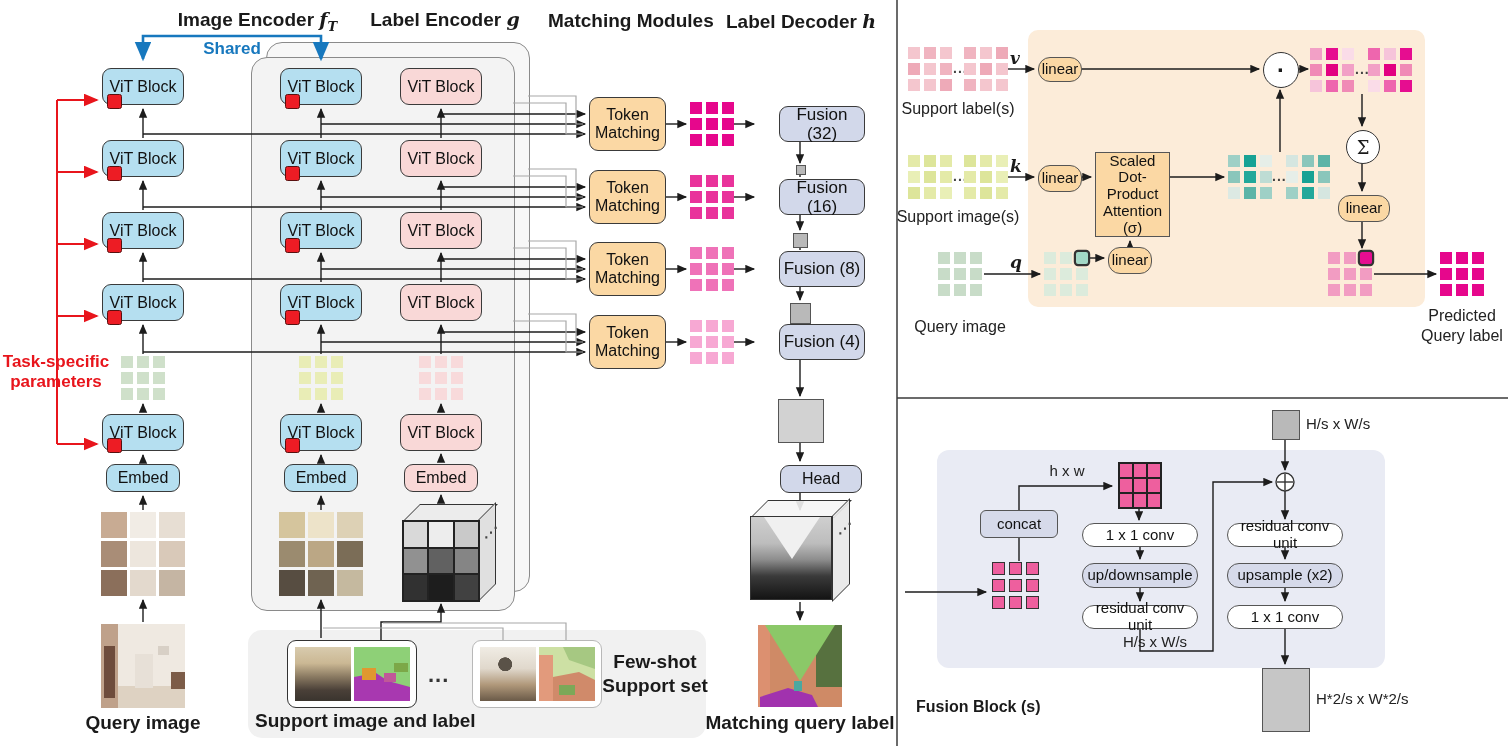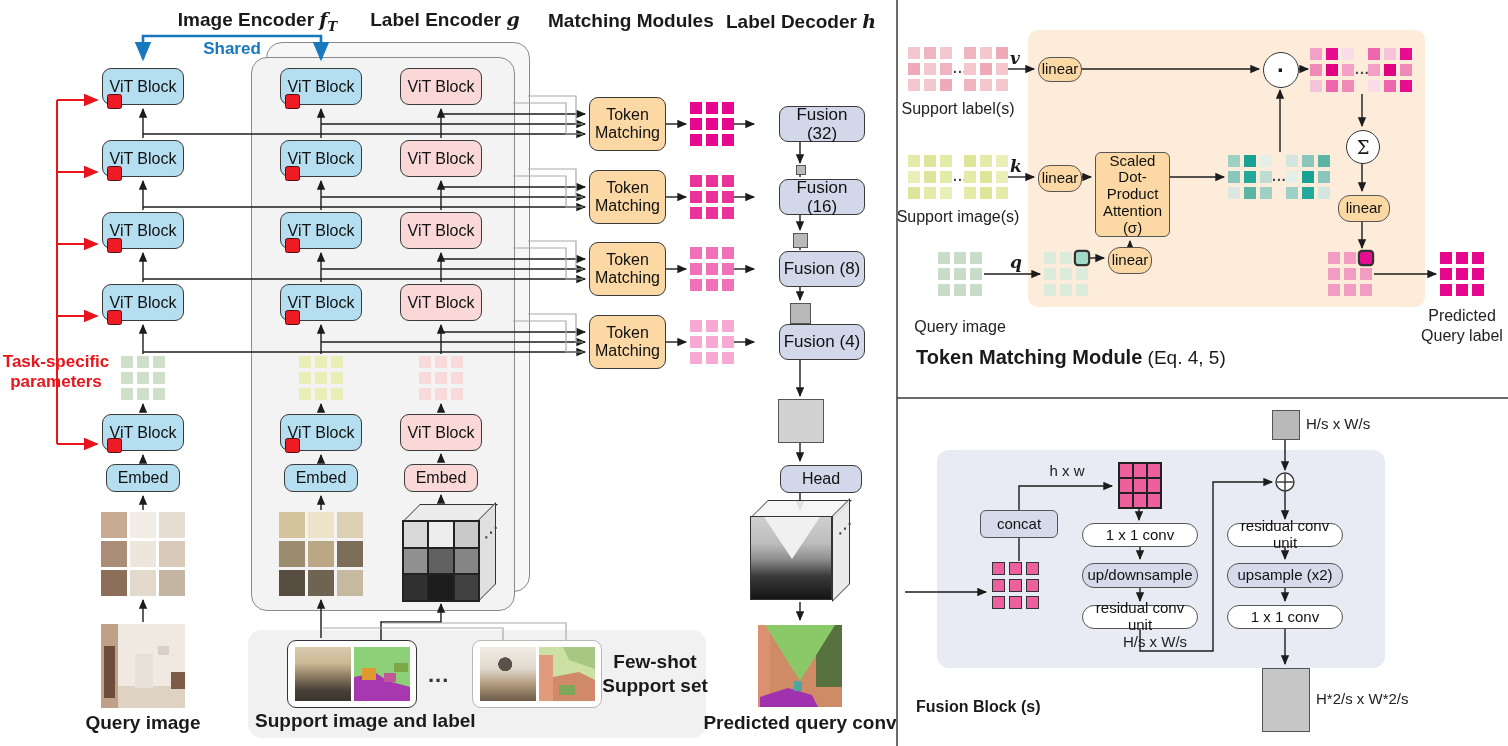--- a/index.html
+++ b/index.html
@@ -435,21 +435,21 @@
       <rect x="20" y="38" width="16" height="10" fill="#7ca858"></rect>
     </svg>
   </div>
   <div class="cap" style="left:580px;top:650px;width:150px;line-height:1.25;z-index:3;">
     <div>Few-shot</div>
       <div>Support set</div>
   </div>
 
   <div class="cap" style="left:63px;top:712px;width:160px;">Query image</div>
   <div class="cap" style="left:255px;top:710px;width:220px;text-align:right;">Support image and label</div>
-  <div class="cap" style="left:700px;top:712px;width:200px;">Predicted query conv</div>
+  <div class="cap" style="left:700px;top:712px;width:200px;">Matching query label</div>
 
   <div class="tg" style="left:908px;top:47px;z-index:3;">
       <div class="c" style="background: rgb(244, 198, 206);"></div>
       <div class="c" style="background: rgb(240, 180, 192);"></div>
       <div class="c" style="background: rgb(244, 198, 206);"></div>
       <div class="c" style="background: rgb(238, 170, 184);"></div>
       <div class="c" style="background: rgb(244, 198, 206);"></div>
       <div class="c" style="background: rgb(240, 180, 192);"></div>
       <div class="c" style="background: rgb(244, 198, 206);"></div>
       <div class="c" style="background: rgb(244, 198, 206);"></div>
@@ -516,21 +516,21 @@
       <div class="c" style="background: rgb(228, 234, 168);"></div>
       <div class="c" style="background: rgb(221, 229, 154);"></div>
       <div class="c" style="background: rgb(233, 239, 182);"></div>
       <div class="c" style="background: rgb(228, 234, 168);"></div>
       <div class="c" style="background: rgb(221, 229, 154);"></div>
       <div class="c" style="background: rgb(228, 234, 168);"></div>
     </div>
   <div class="lbl" style="left:888px;top:208px;width:140px;">Support image(s)</div>
   <div class="abs math" style="left:1010px;top:156px;font-size:17px;z-index:3;">k</div>
   <div class="box orangeb sbox" style="left:1038px;top:165px;width:44px;height:27px;z-index:3;">linear</div>
-  <div class="box orangeb" style="left:1095px;top:152px;width:75px;height:85px;border-radius:6px;font-size:15px;border:1.4px solid #555;z-index:3;">
+  <div class="box orangeb" style="left:1095px;top:152px;width:75px;height:85px;border-radius:0;font-size:15px;border:1.4px solid #555;z-index:3;">
     <div>
         <div>Scaled</div>
         <div>Dot-Product</div>
         <div>Attention (σ)</div>
       </div>
   </div>
   <div class="tg" style="left:1228px;top:155px;z-index:3;">
       <div class="c" style="background: rgb(158, 208, 198);"></div>
       <div class="c" style="background: rgb(24, 162, 148);"></div>
       <div class="c" style="background: rgb(230, 238, 232);"></div>
@@ -598,21 +598,20 @@
       <div class="c" style="background: rgb(230, 7, 140);"></div>
       <div class="c" style="background: rgb(230, 7, 140);"></div>
       <div class="c" style="background: rgb(230, 7, 140);"></div>
       <div class="c" style="background: rgb(230, 7, 140);"></div>
       <div class="c" style="background: rgb(230, 7, 140);"></div>
     </div>
   <div class="lbl" style="left:1400px;top:306px;width:124px;line-height:1.25;">
     <div>Predicted</div>
       <div>Query label</div>
   </div>
-  <div class="abs" style="left:916px;top:346px;font-size:20px;z-index:3;"><b>Token Matching Module</b><span style="font-size:19px;"> (Eq. 4, 5)</span></div>
 
   <div class="graysq" style="left:1272px;top:410px;width:26px;height:28px;z-index:3;"></div>
   <div class="lbl small" style="left:1306px;top:415px;width:90px;text-align:left;">H/s x W/s</div>
   <div class="box lav2 sbox" style="left:980px;top:510px;width:78px;height:28px;border-radius:6px;z-index:3;">concat</div>
   <div class="lbl small" style="left:1042px;top:462px;width:50px;">h x w</div>
   <div class="fbtight" style="left:1118px;top:462px;border:1px solid #222;z-index:3;">
       <div class="c" style="background: rgb(238, 95, 158);"></div>
       <div class="c" style="background: rgb(238, 95, 158);"></div>
       <div class="c" style="background: rgb(238, 95, 158);"></div>
       <div class="c" style="background: rgb(238, 95, 158);"></div>

